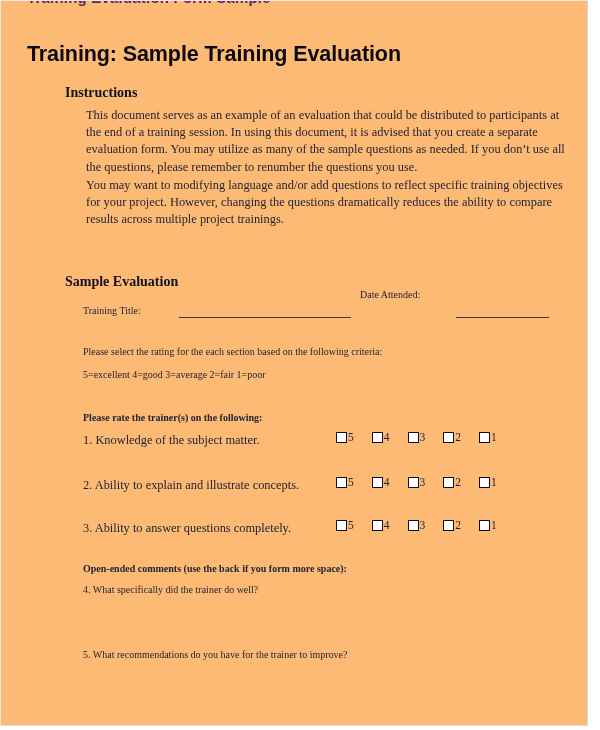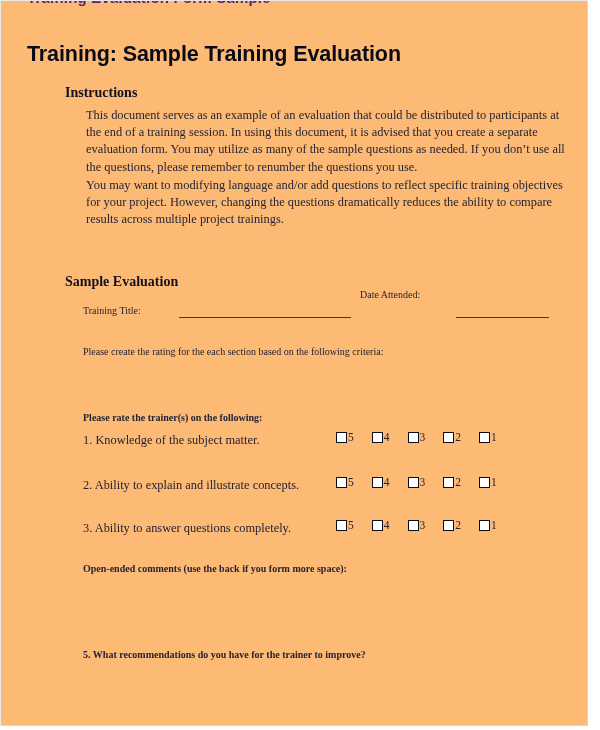--- a/index.html
+++ b/index.html
@@ -152,22 +152,23 @@
 
 
   <div class="section-head" style="left:64px; top:273px;">Sample Evaluation</div>
 
   <div class="line" style="left:82px; top:304px;">Training Title:</div>
   <div class="rule" style="left:178px; top:316px; width:172px;"></div>
 
   <div class="line" style="left:359px; top:288px;">Date Attended:</div>
   <div class="rule" style="left:455px; top:316px; width:93px;"></div>
 
-  <div class="line" style="left:82px; top:345px;">Please create the rating for the each section based on the following criteria:</div>
-
+  <div class="line" style="left:82px; top:345px;">Please select the rating for the each section based on the following criteria:</div>
+
+  <div class="line" style="left:82px; top:368px;">5=excellent    4=good   3=average   2=fair   1=poor</div>
 
   <div class="line bold" style="left:82px; top:411px;">Please rate the trainer(s) on the following:</div>
 
   <div class="rating-row" style="left:82px; top:431px;">
     <span class="rating-label">1. Knowledge of the subject matter.</span>
   </div>
   <div class="boxes" style="left:335px; top:430px;">
     <span class="box-opt">
       <span class="checkbox"></span>
       <span class="box-num">5</span>
@@ -237,16 +238,17 @@
       <span class="box-num">2</span>
     </span>
     <span class="box-opt">
       <span class="checkbox"></span>
       <span class="box-num">1</span>
     </span>
   </div>
 
   <div class="line bold" style="left:82px; top:562px;">Open-ended comments (use the back if you form more space):</div>
 
-
-  <div class="line" style="left:82px; top:648px;font-weight:bold;">5. What recommendations do you have for the trainer to improve?</div>
+  <div class="line" style="left:82px; top:583px;">4. What specifically did the trainer do well?</div>
+
+  <div class="line" style="left:82px; top:648px;">5. What recommendations do you have for the trainer to improve?</div>
 
 </div>
 
 </body></html>

